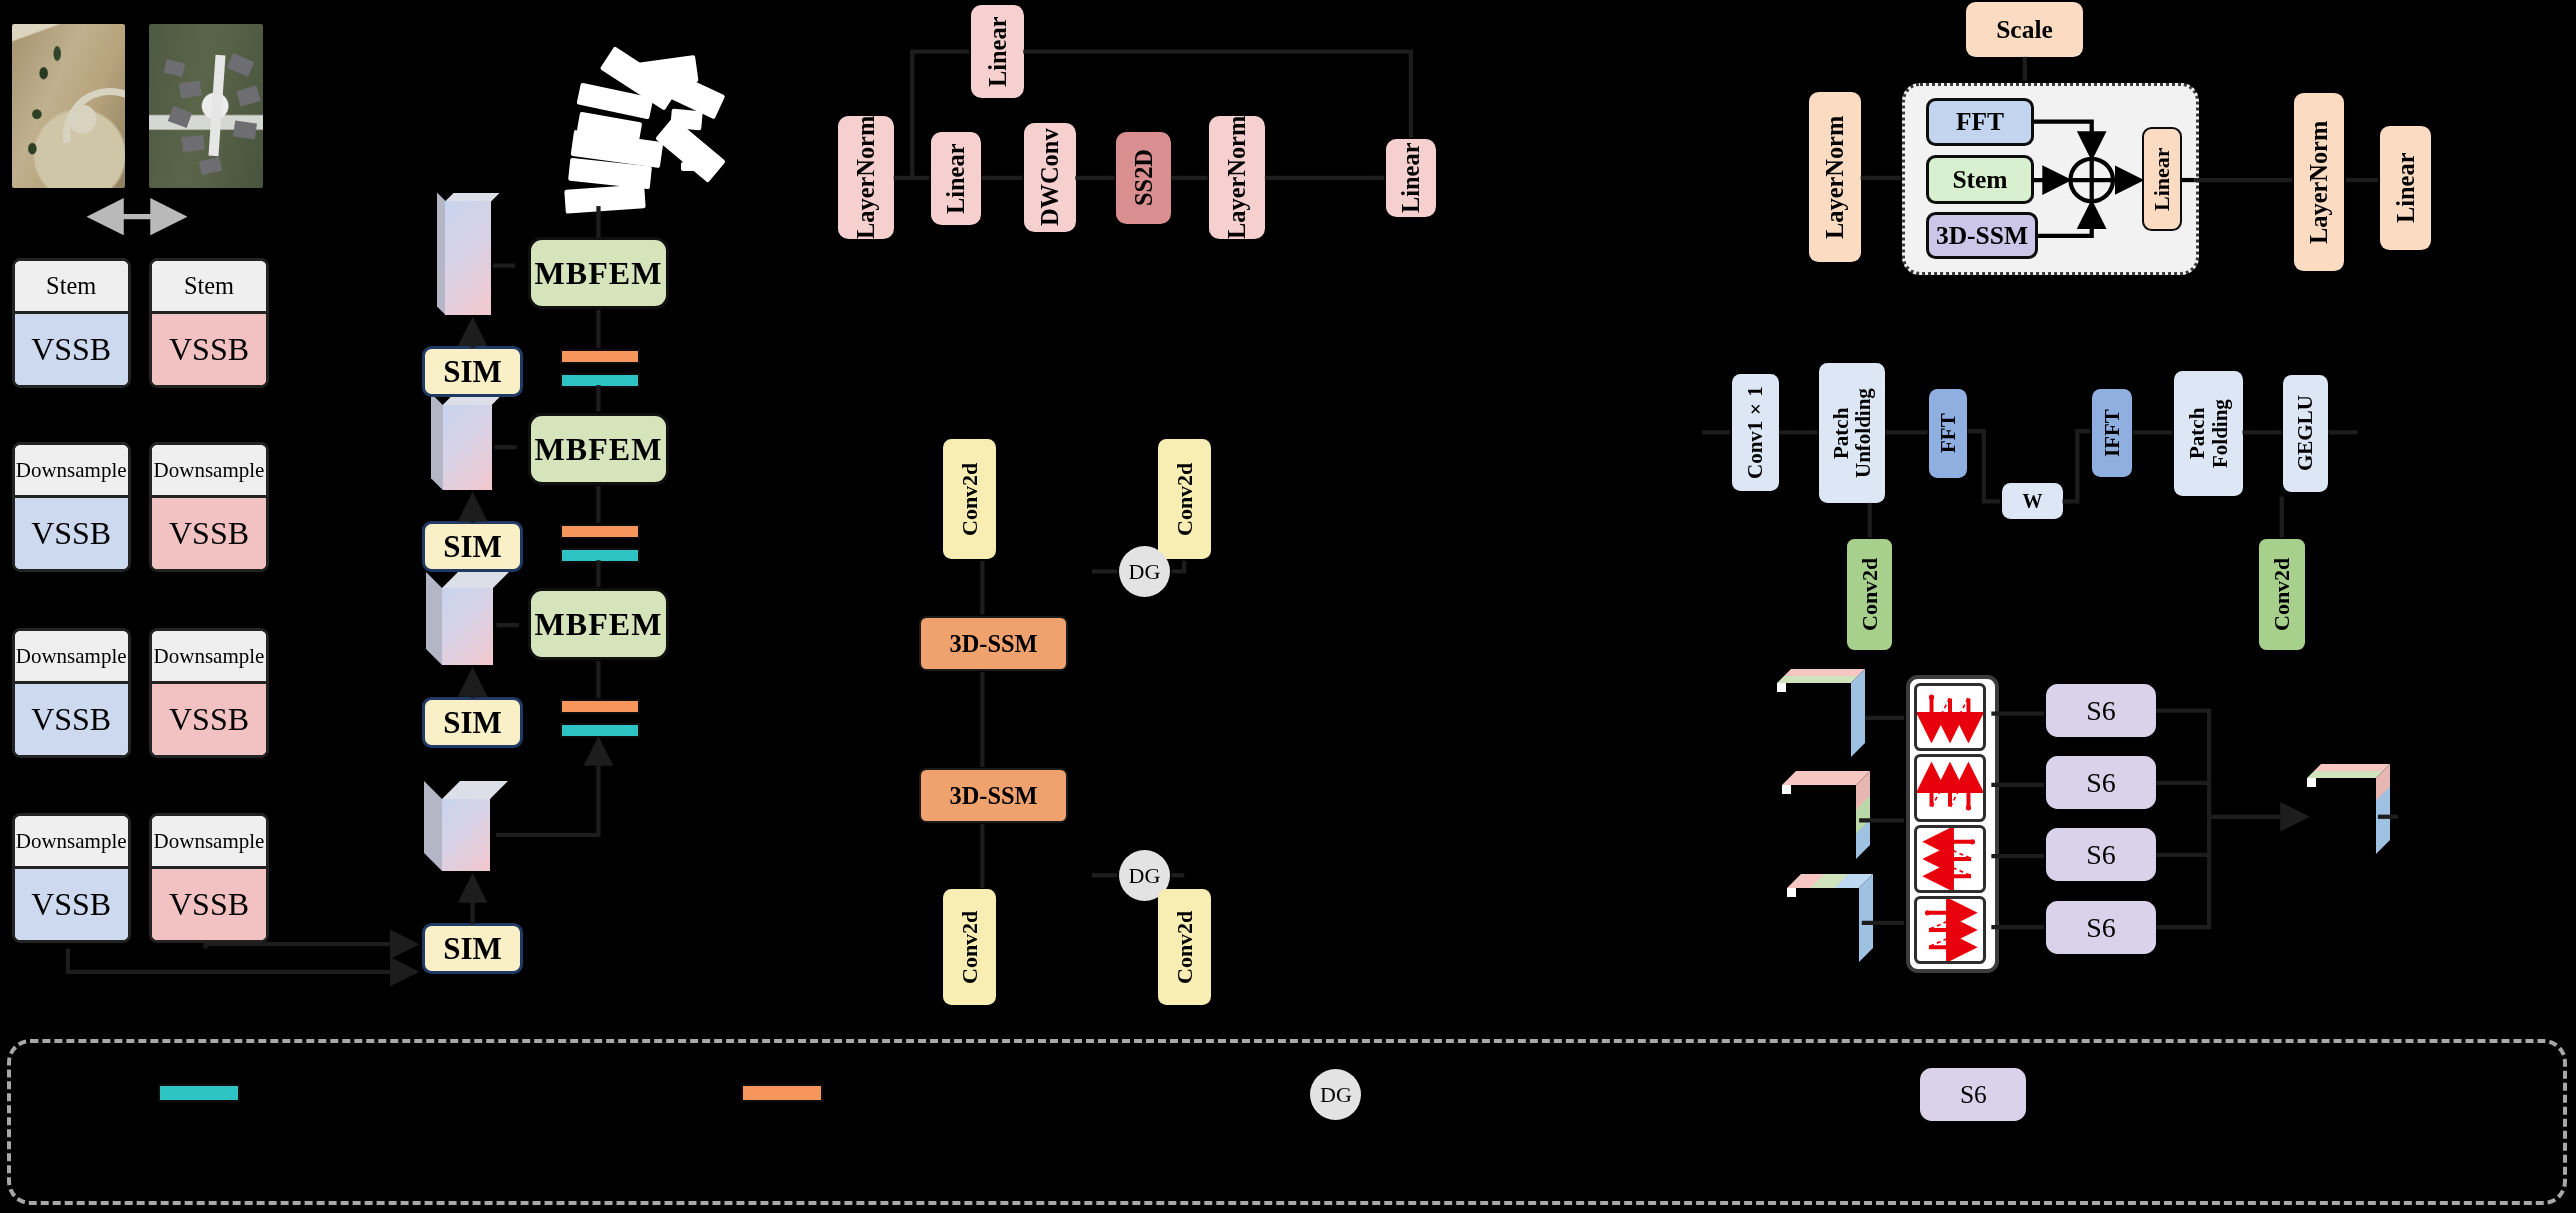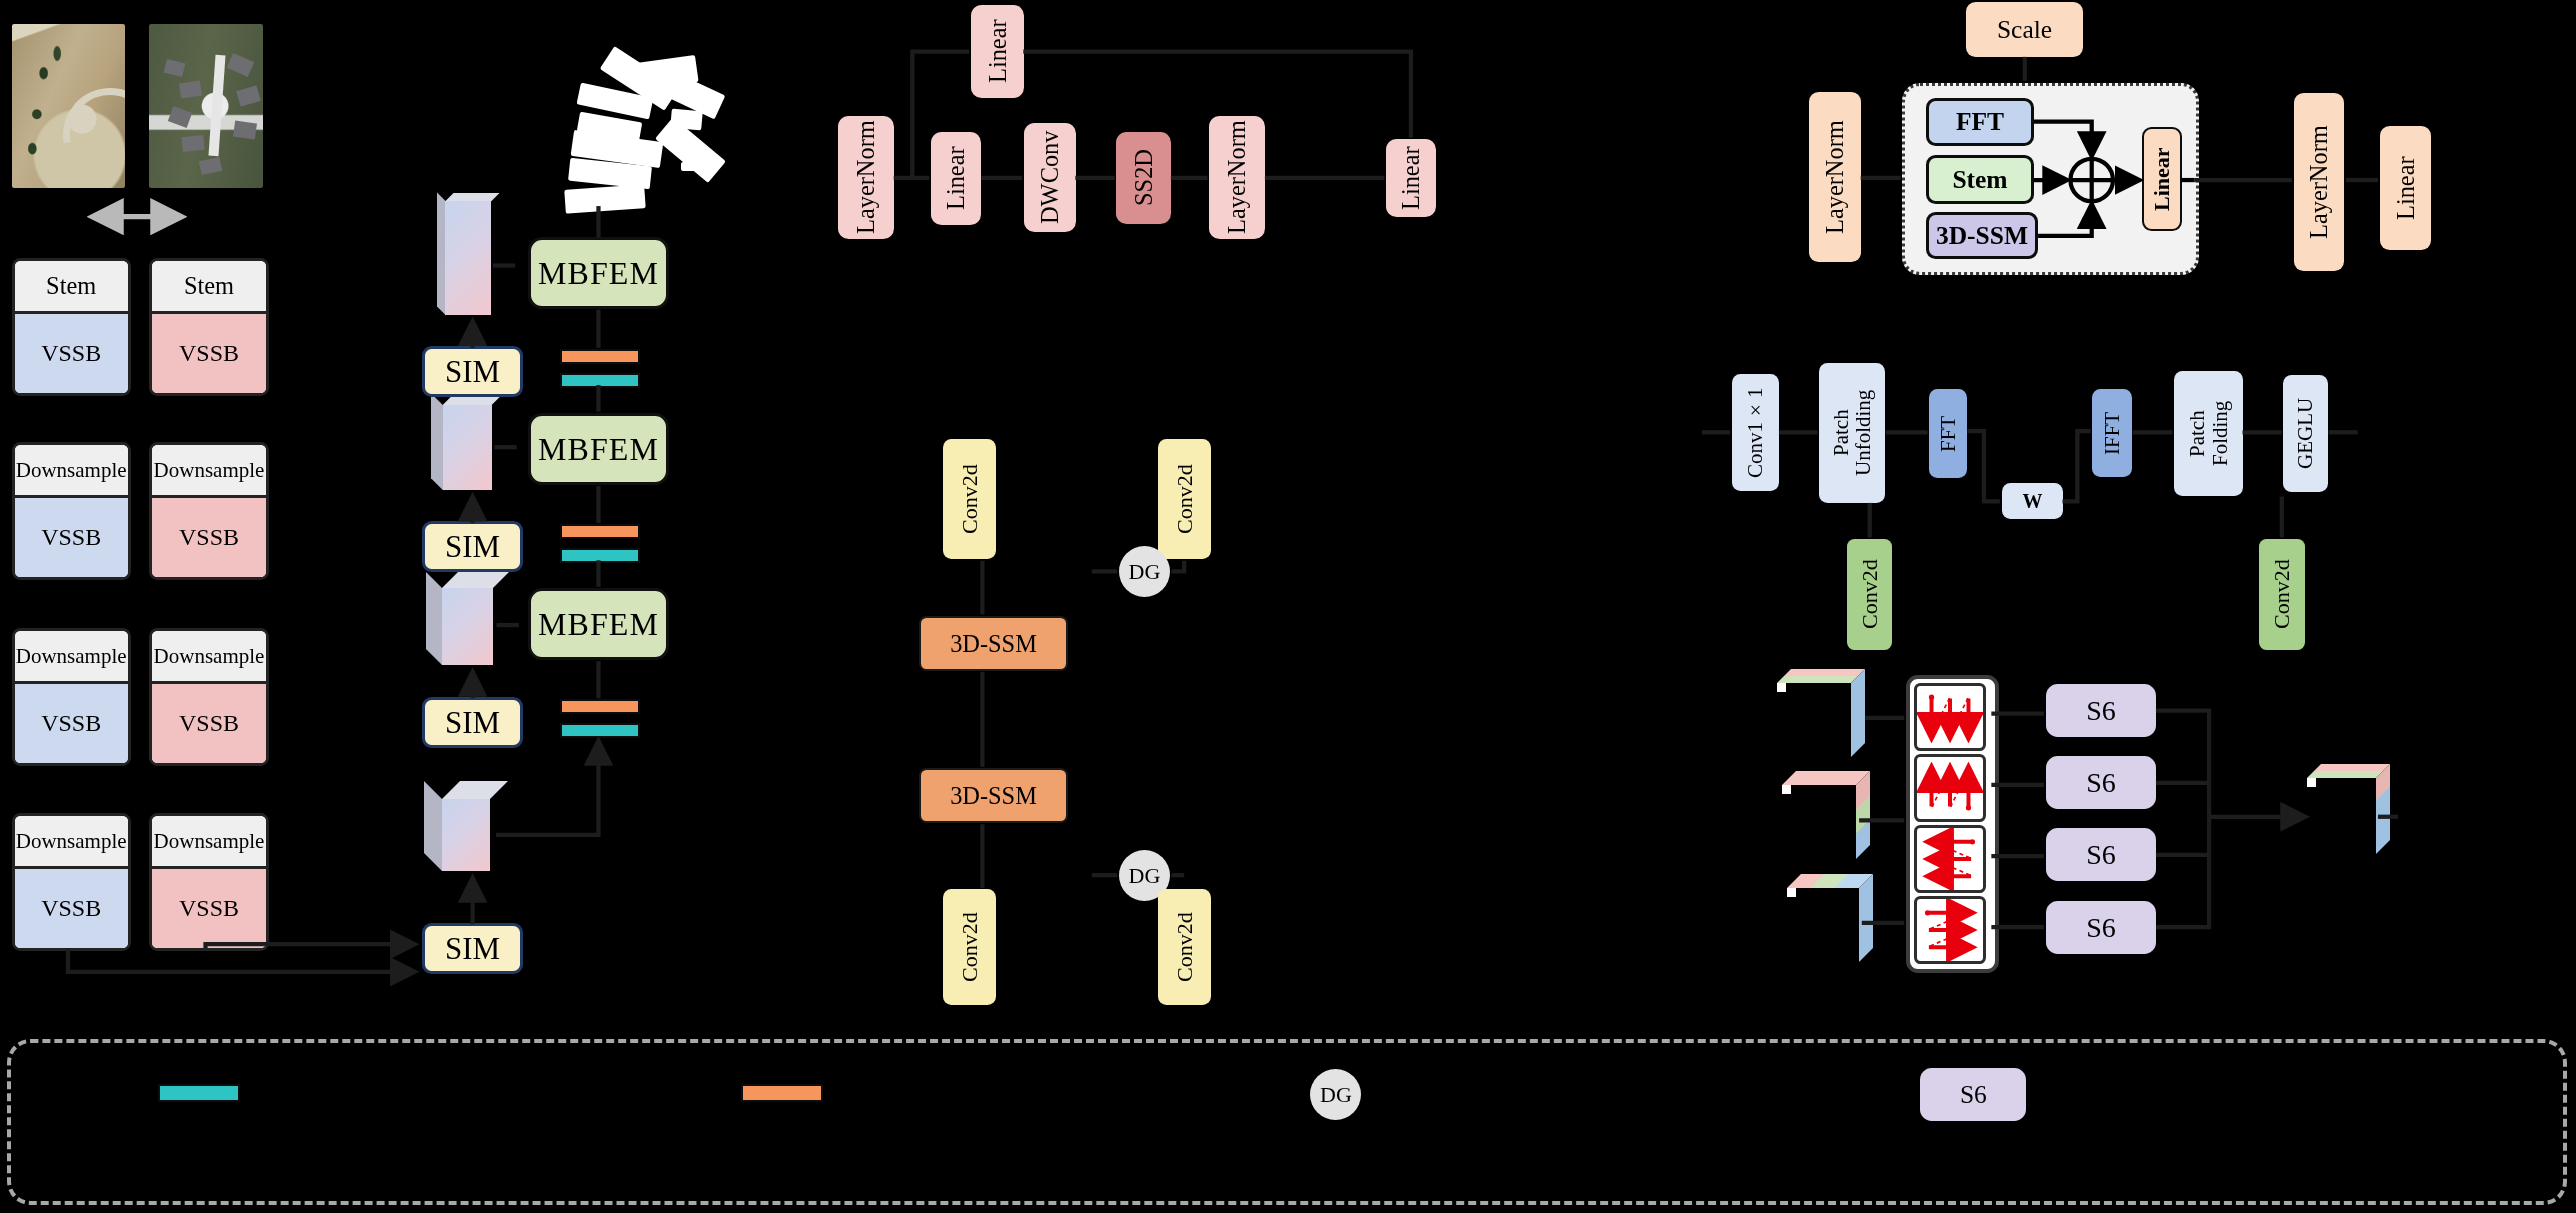--- a/index.html
+++ b/index.html
@@ -1,26 +1,26 @@
 <!DOCTYPE html>
 <html style="font-size:8.5px"><head>
 <meta charset="utf-8">
 <style>
   html,body{margin:0;padding:0;background:#000;}
   #canvas{position:relative;width:2576px;height:1214px;background:#000;overflow:hidden;
           font-family:"Liberation Serif","DejaVu Serif",serif;color:#000;}
   .abs{position:absolute;}
   .box{position:absolute;display:flex;align-items:center;justify-content:center;
-       text-align:center;box-sizing:border-box;}
+       text-align:center;box-sizing:border-box;font-weight:bold;}
   .v{writing-mode:vertical-rl;transform:rotate(180deg);white-space:pre-line;line-height:1.05;}
   
   .stage{position:absolute;border:3.2px solid #232323;border-radius:8.5px;overflow:hidden;background:#fff;}
   .stage .hd{height:50px;background:#efefef;border-bottom:3.2px solid #232323;display:flex;
              align-items:center;justify-content:center;font-size:24.4px;}
-  .stage .bd{height:79px;display:flex;align-items:center;justify-content:center;font-size:24px;}
+  .stage .bd{height:71px;display:flex;align-items:center;justify-content:center;font-size:32px;}
   .bd.blue{background:#ccd9ef;} .bd.pink{background:#f2c2c2;}
   
   .sim{background:#faf0c8;border:3.2px solid #203a63;border-radius:9.6px;font-size:31px;}
   .mbfem{background:#d6e4bc;border:3.2px solid #101010;border-radius:14px;font-size:32px;letter-spacing:1.1px;}
   .bar{position:absolute;border:2.1px solid #0c0c0c;}
   
   .pkbox{background:#f6cfcf;border-radius:10.6px;font-size:24.4px;}
   .pkdark{background:#d98f8f;}
   
   .ylbox{background:#f8eeb4;border-radius:8.5px;font-size:22px;}

